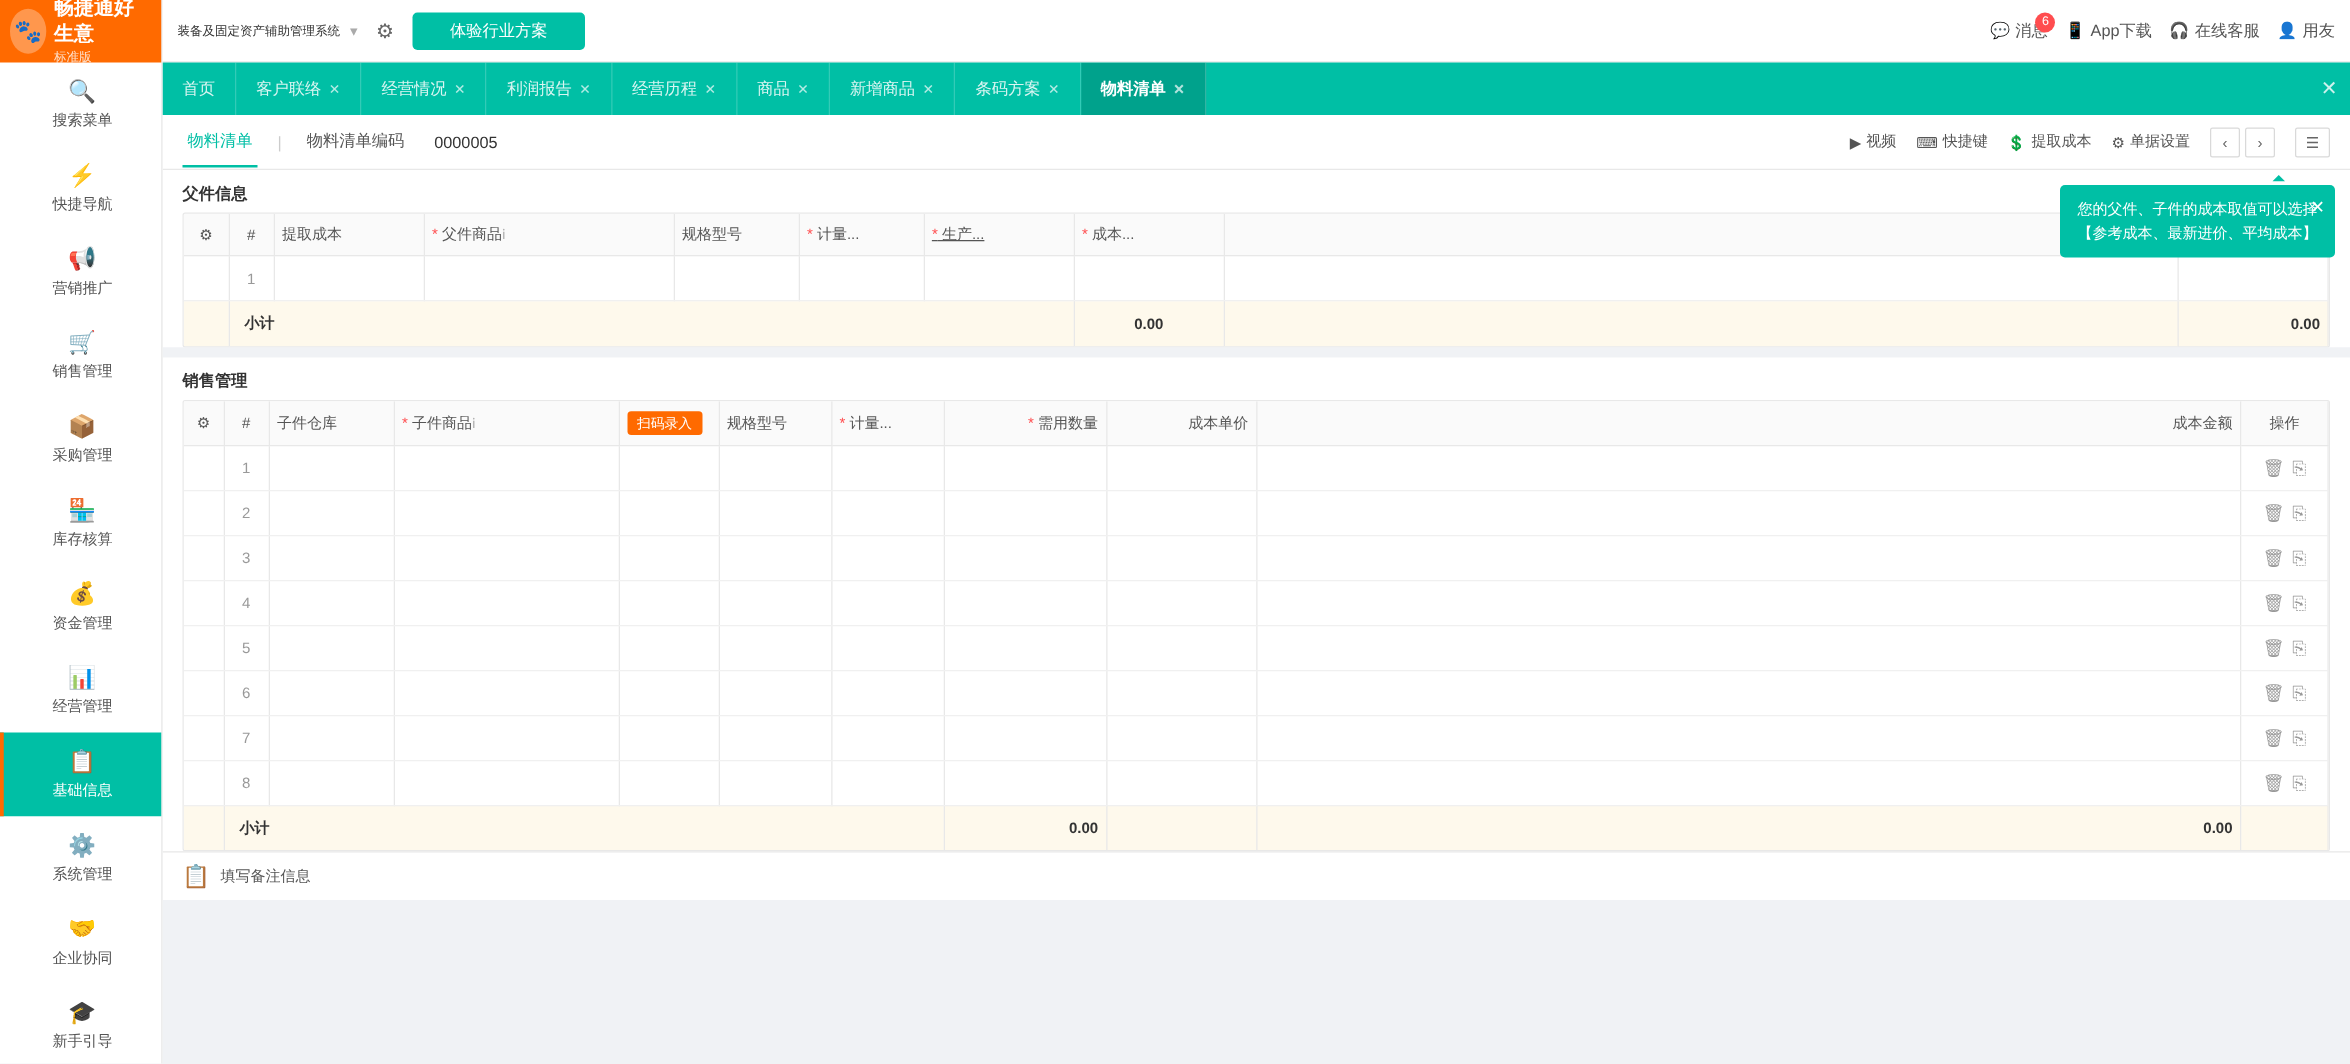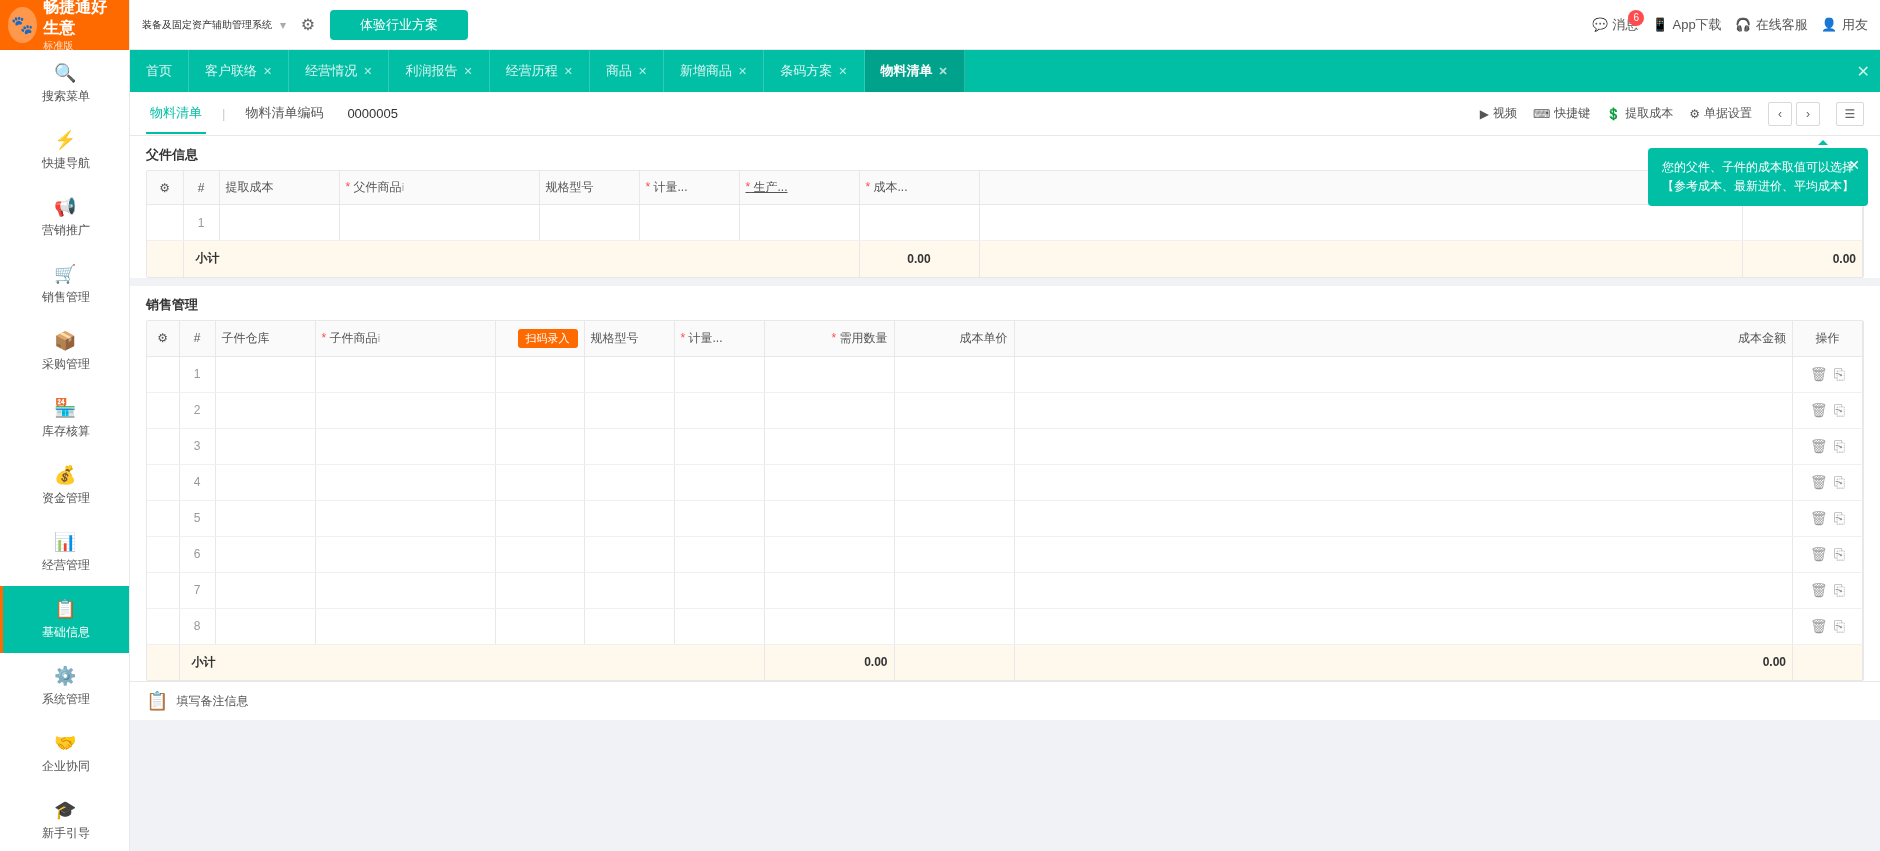--- a/index.html
+++ b/index.html
@@ -54,21 +54,21 @@
     
     .table-wrapper { border: 1px solid #e8e8e8; border-radius: 2px; overflow-x: auto; }
     table { width: 100%; border-collapse: collapse; font-size: 12px; }
     table th { background: #fafafa; color: #555; padding: 8px 6px; text-align: left; border-bottom: 1px solid #e8e8e8; border-right: 1px solid #e8e8e8; white-space: nowrap; font-weight: normal; }
     table td { padding: 6px 6px; border-bottom: 1px solid #f0f0f0; border-right: 1px solid #e8e8e8; color: #333; height: 36px; }
     table tr:last-child td { border-bottom: none; }
     .th-gear { width: 32px; text-align: center; }
     .td-num { width: 36px; text-align: center; color: #999; }
     .row-subtotal { background: #fef9ec; font-weight: bold; }
     .row-subtotal td { color: #333; }
-    .scan-btn { background: #ff6a00; color: #fff; border: none; padding: 2px 8px; border-radius: 3px; font-size: 11px; cursor: pointer; margin-left: 16px; }
+    .scan-btn { background: #ff6a00; color: #fff; border: none; padding: 2px 8px; border-radius: 3px; font-size: 11px; cursor: pointer; }
     .op-icons { display: flex; gap: 6px; justify-content: center; align-items: center; }
     .op-icon { color: #999; cursor: pointer; font-size: 14px; }
 
     
     .tooltip-box { position: absolute; right: 180px; top: 130px; background: #00bfa5; color: #fff; border-radius: 4px; padding: 10px 14px; font-size: 12px; width: 220px; line-height: 1.6; z-index: 100; }
     .tooltip-box::before { content: ''; position: absolute; top: -8px; right: 40px; border: 5px solid transparent; border-bottom-color: #00bfa5; border-top: none; }
     .tooltip-close { position: absolute; top: 6px; right: 8px; cursor: pointer; font-size: 14px; }
 
     
     .bottom-bar { background: #fff; border-top: 1px solid #e8e8e8; padding: 8px 16px; display: flex; align-items: center; gap: 8px; font-size: 12px; color: #555; }

